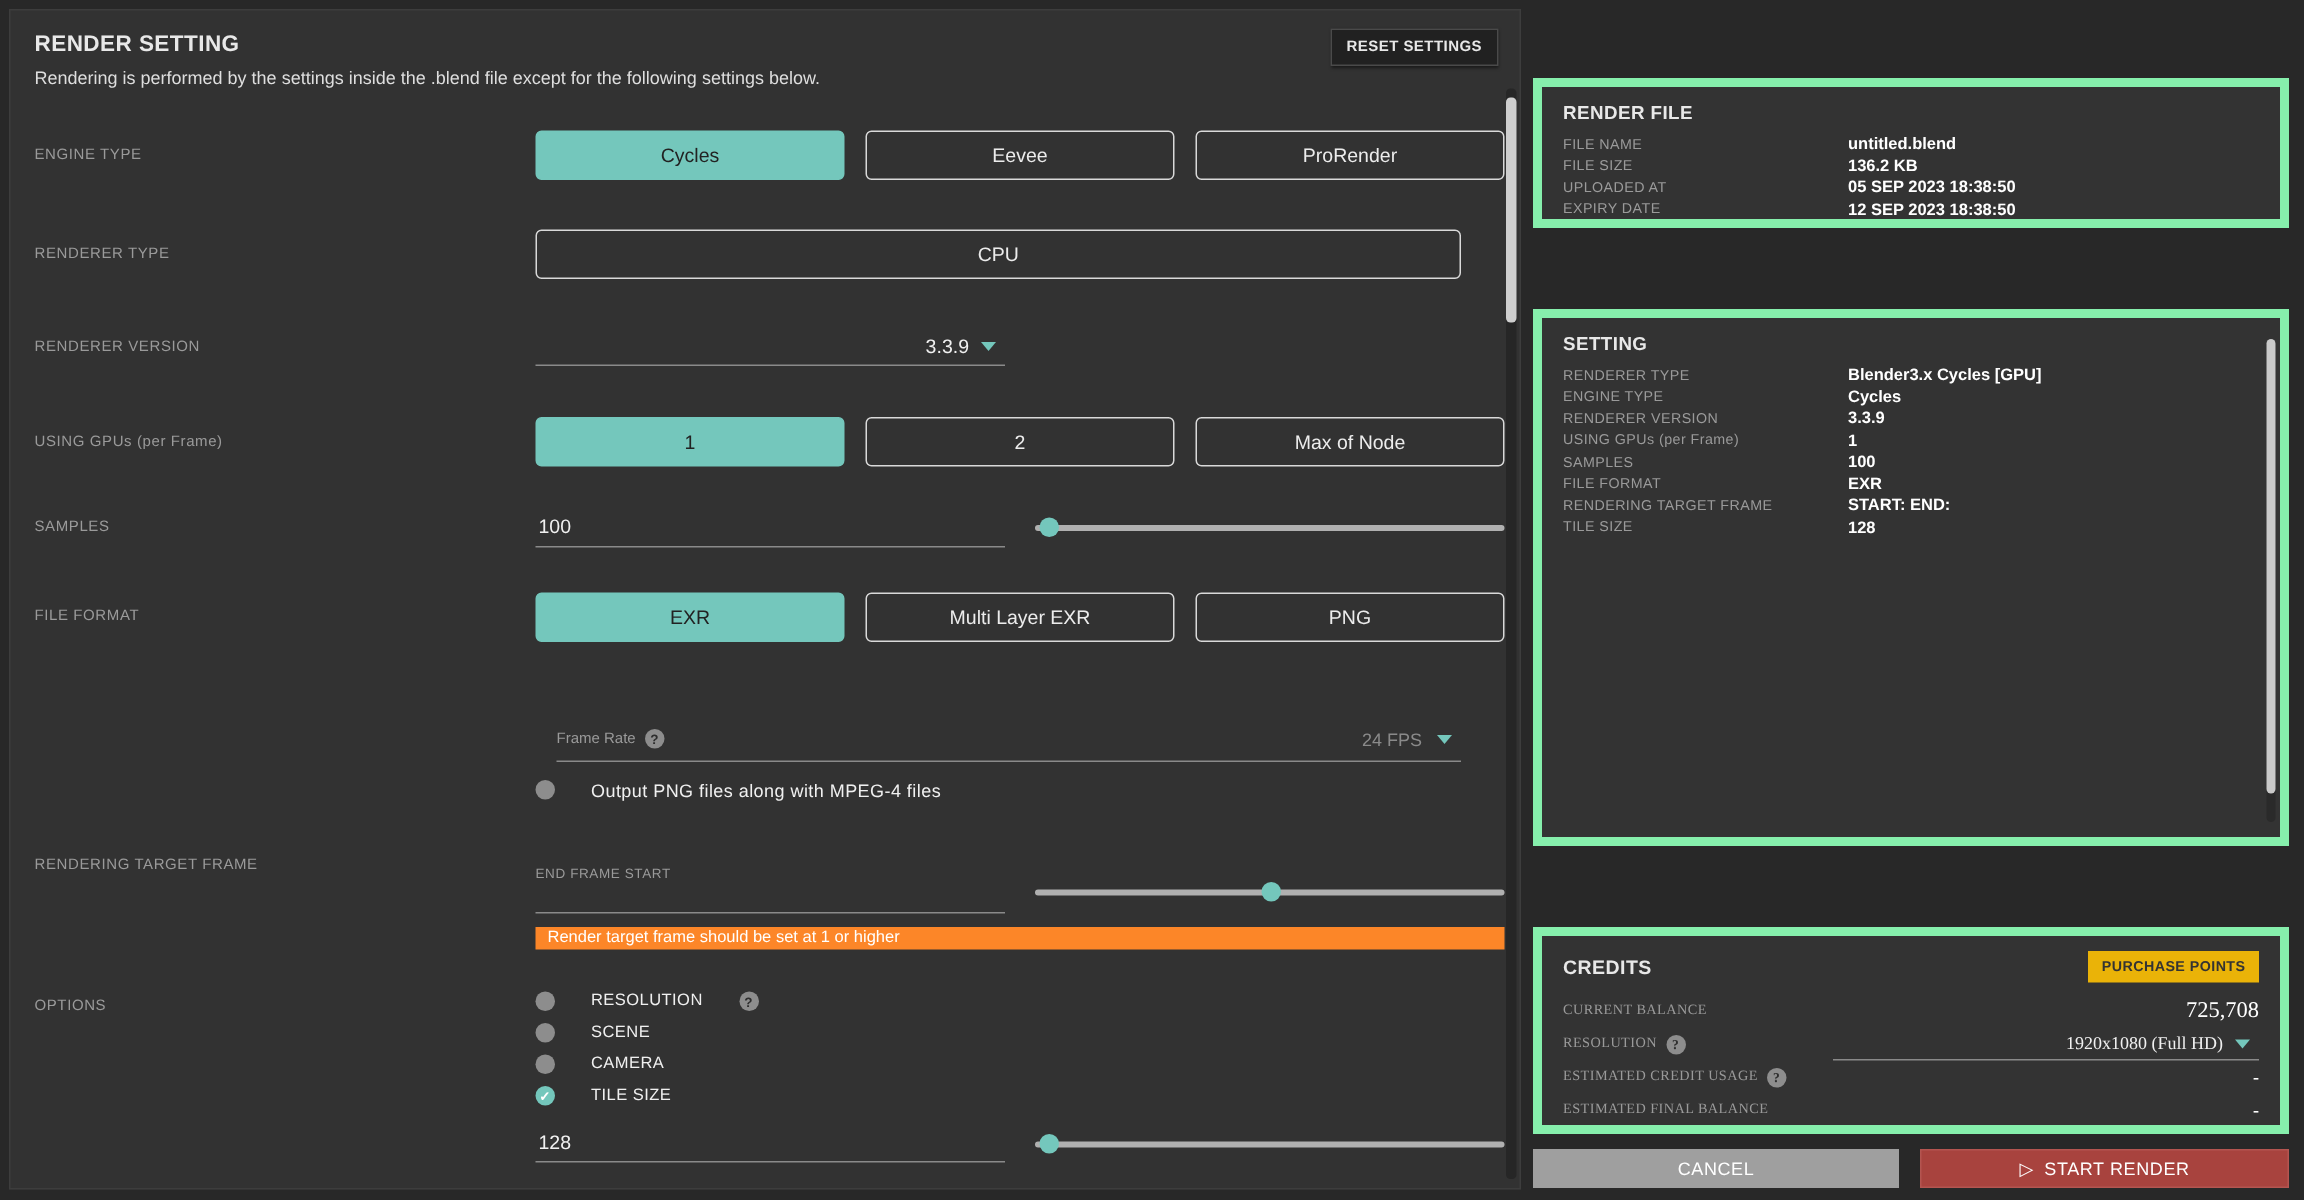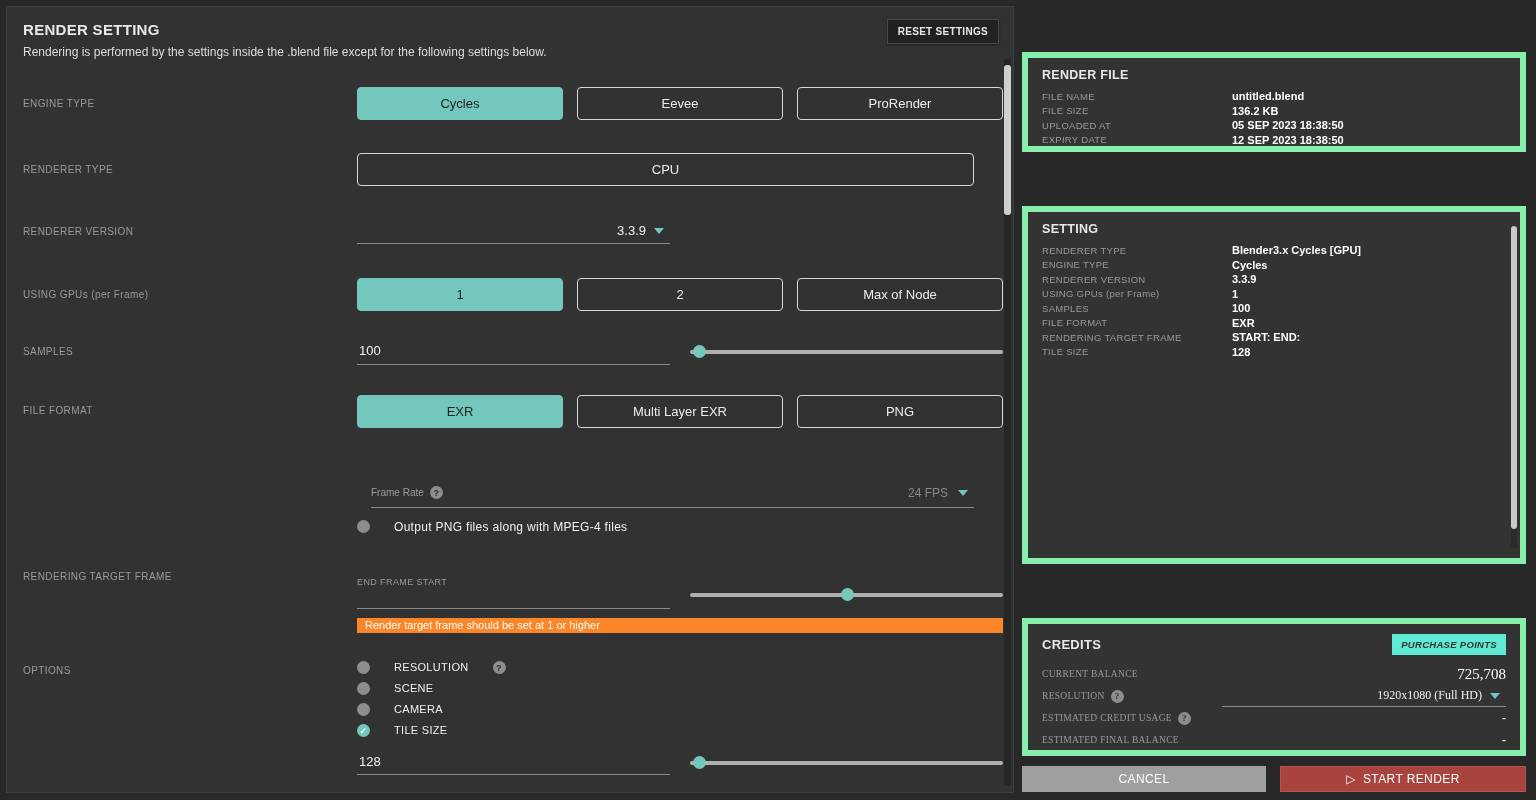--- a/index.html
+++ b/index.html
@@ -68,22 +68,22 @@
   .kv .k { width:190px; flex:0 0 190px; font-size:9.5px; color:#9a9a9a; letter-spacing:.3px; }
   .kv .v { font-size:11px; font-weight:bold; color:#fff; }
   .card-file { height:100px; }
   .card-setting { flex:1; }
   .rc-scroll { position:absolute; right:3px; top:14px; bottom:10px; width:6px; background:#2a2a2a; border-radius:3px; }
   .rc-thumb { position:absolute; top:0; left:0; width:6px; height:94%; background:#c9c9c9; border-radius:3px; }
 
   .card-credits { height:138px; }
   .credits-head { display:flex; align-items:center; justify-content:space-between; margin-bottom:8px; }
   .credits-title { font-size:13px; font-weight:bold; letter-spacing:.3px; }
-  .purchase-btn { background:#5eead4; color:#333; border:none; font-size:9.5px; font-weight:bold;
-    padding:5px 9px; letter-spacing:.3px; cursor:pointer; font-family:"Liberation Sans", sans-serif;font-style:italic; }
+  .purchase-btn { background:#eab308; color:#333; border:none; font-size:9.5px; font-weight:bold;
+    padding:5px 9px; letter-spacing:.3px; cursor:pointer; font-family:"Liberation Sans", sans-serif; }
   .cred-row { display:flex; align-items:center; justify-content:space-between; height:22px;font-family:Liberation Serif, serif; }
   .cred-label { font-size:9.5px; color:#9a9a9a; letter-spacing:.3px; display:flex; align-items:center; }
   .cred-value-big { font-size:15px; color:#fff; }
   .cred-dash { font-size:12px; color:#fff; font-weight:bold; }
   .res-select { display:flex; align-items:center; justify-content:flex-end; gap:8px;
     border-bottom:1px solid #8a8a8a; width:284px; height:22px; font-size:12px; color:#f0f0f0; cursor:pointer; }
 
   .footer-row { height:26px; display:flex; gap:14px; }
   .cancel-btn { flex:1; background:#9f9f9f; border:none; color:#fff; font-size:12px;
     letter-spacing:.4px; cursor:pointer; font-family:"Liberation Sans", sans-serif; }

